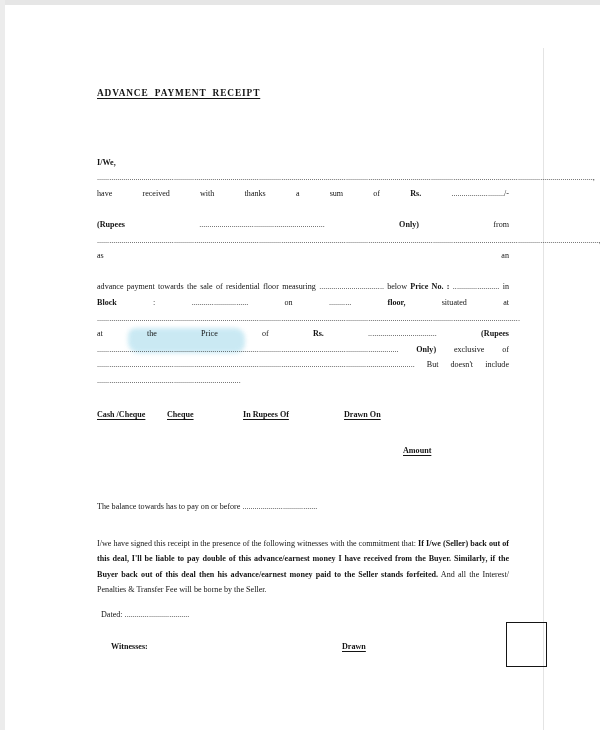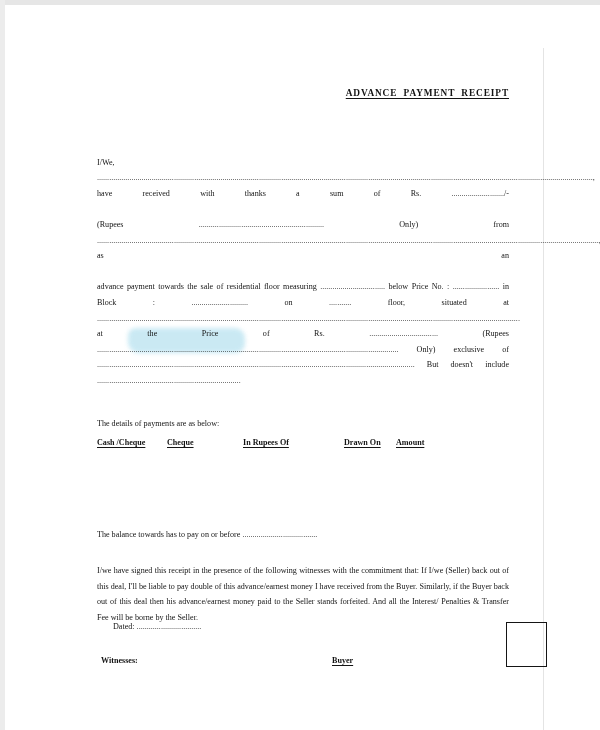--- a/index.html
+++ b/index.html
@@ -51,39 +51,39 @@
   .doc {
     position: absolute;
     left: 97px;
     top: 0;
     width: 412px;
     font-size: 8.1px;
     line-height: 15.6px;
   }
 
   .title {
-    text-align: right;
+    text-align: left;
     font-weight: bold;
     font-size: 9.3px;
     letter-spacing: 0.9px;
     word-spacing: 3px;
     text-decoration: underline;
     text-underline-offset: 2px;
     margin: 0;
     padding-top: 86px;
   }
 
   .para {
     margin: 0;
     text-align: justify;
     text-justify: inter-word;
   }
   .para.first { padding-top: 53px; }
 
-  .para b { font-weight: normal; margin-top: 24px; }
+  .para b { font-weight: bold; margin-top: 24px; }
 
   
   .stretch:after {
     content: "";
     display: inline-block;
     width: 100%;
   }
 
   .lead {
     margin: 0;
@@ -104,21 +104,21 @@
     position: absolute;
     top: 3px;
     white-space: nowrap;
     text-decoration: underline;
     text-underline-offset: 2px;
   }
   .col-cash   { left: 0px; }
   .col-dated  { left: 70px; }
   .col-favour { left: 146px; }
   .col-drawn  { left: 247px; }
-  .col-amount { left: 299px; }
+  .col-amount { left: 306px; margin-top: 36px; }
 
   
   .highlight-blob {
     position: absolute;
     left: 128px;
     top: 328px;
     width: 117px;
     height: 25px;
     background: #c6e8f3;
     border-radius: 8px 10px 9px 11px;
@@ -132,25 +132,25 @@
   .commitment { padding-top: 21px; }
 
   .signblock {
     position: absolute;
     left: 97px;
     top: 603px;
     width: 412px;
     font-size: 8.1px;
     line-height: 15.6px;
   }
-  .signblock .dated { margin: 16px; }
+  .signblock .dated { margin: 4px; }
   .signrow {
     position: relative;
     height: 16px;
-    margin: 4px;
+    margin: 14px;
     padding-top: 2px;
   }
   .signrow .witnesses {
     position: absolute;
     left: 0;
     top: 2px;
     font-weight: bold;
   }
   .signrow .seller {
     position: absolute;
@@ -189,39 +189,38 @@
 
     <p class="para first stretch"><b>I/We,</b><span> ...............................................................................................................................................................</span><span>......................................................................................</span><span>, have received with thanks a sum of </span><b>Rs.</b><span> ........................../-</span></p>
 
     <p class="para stretch"><b>(Rupees</b><span> ..............................................................</span> <b>Only)</b><span> from </span><span>................................................................................</span><span>........................................................................................................................................................................</span><span>, as an</span></p>
 
     <p class="para"><span>advance payment towards the sale of residential floor measuring </span><span>................................</span><span> below </span><b>Price No. :</b>
     <span>.......................</span><span> in </span><b>Block</b><span> : </span><span>............................</span><span>  on </span><span>...........</span><b> floor,</b><span>  situated at </span><span>............................................</span><span>.....................................................................................................................................................................</span></p>
 
     <p class="para stretch"><span>at the Price of </span><b>Rs.</b><span> ..................................</span> <b>(Rupees</b><span> ..................................................................................</span><span>...................................................................</span> <b>Only)</b><span> exclusive of </span><span>...................................................................................</span><span>..........................................................................</span><span> But  doesn't include </span><span>.......................................................................</span></p>
 
-    <p class="lead">The details of payments are as below:</p>
 
     <div class="pay-head">
       <span class="col-cash">Cash /Cheque</span>
       <span class="col-dated">Cheque</span>
       <span class="col-favour">In Rupees Of</span>
       <span class="col-drawn">Drawn On</span>
       <span class="col-amount">Amount</span>
     </div>
 
     <p class="para balance"><span>The balance towards has to pay on or before </span><span>.....................................</span></p>
 
     <p class="para commitment"><span>I/we have signed this receipt in the presence of the following witnesses with the commitment that: </span><b>If I/we (Seller) back out of this deal, I'll be liable to pay double of this advance/earnest money I have received from the Buyer. Similarly, if the Buyer back out of this deal then his advance/earnest money paid to the Seller stands forfeited.</b><span> And all the Interest/ Penalties &amp; Transfer Fee will be borne by the Seller.</span></p>
 
   </div>
 
   <div class="signblock">
     <p class="dated"><span>Dated: </span><span>................................</span></p>
     <div class="signrow">
       <span class="witnesses">Witnesses:</span>
-      <span class="seller">Buyer</span>
+      <span class="seller">Drawn</span>
     </div>
   </div>
 
   <div class="stray-box"></div>
 
 </div>
 
 </body></html>

